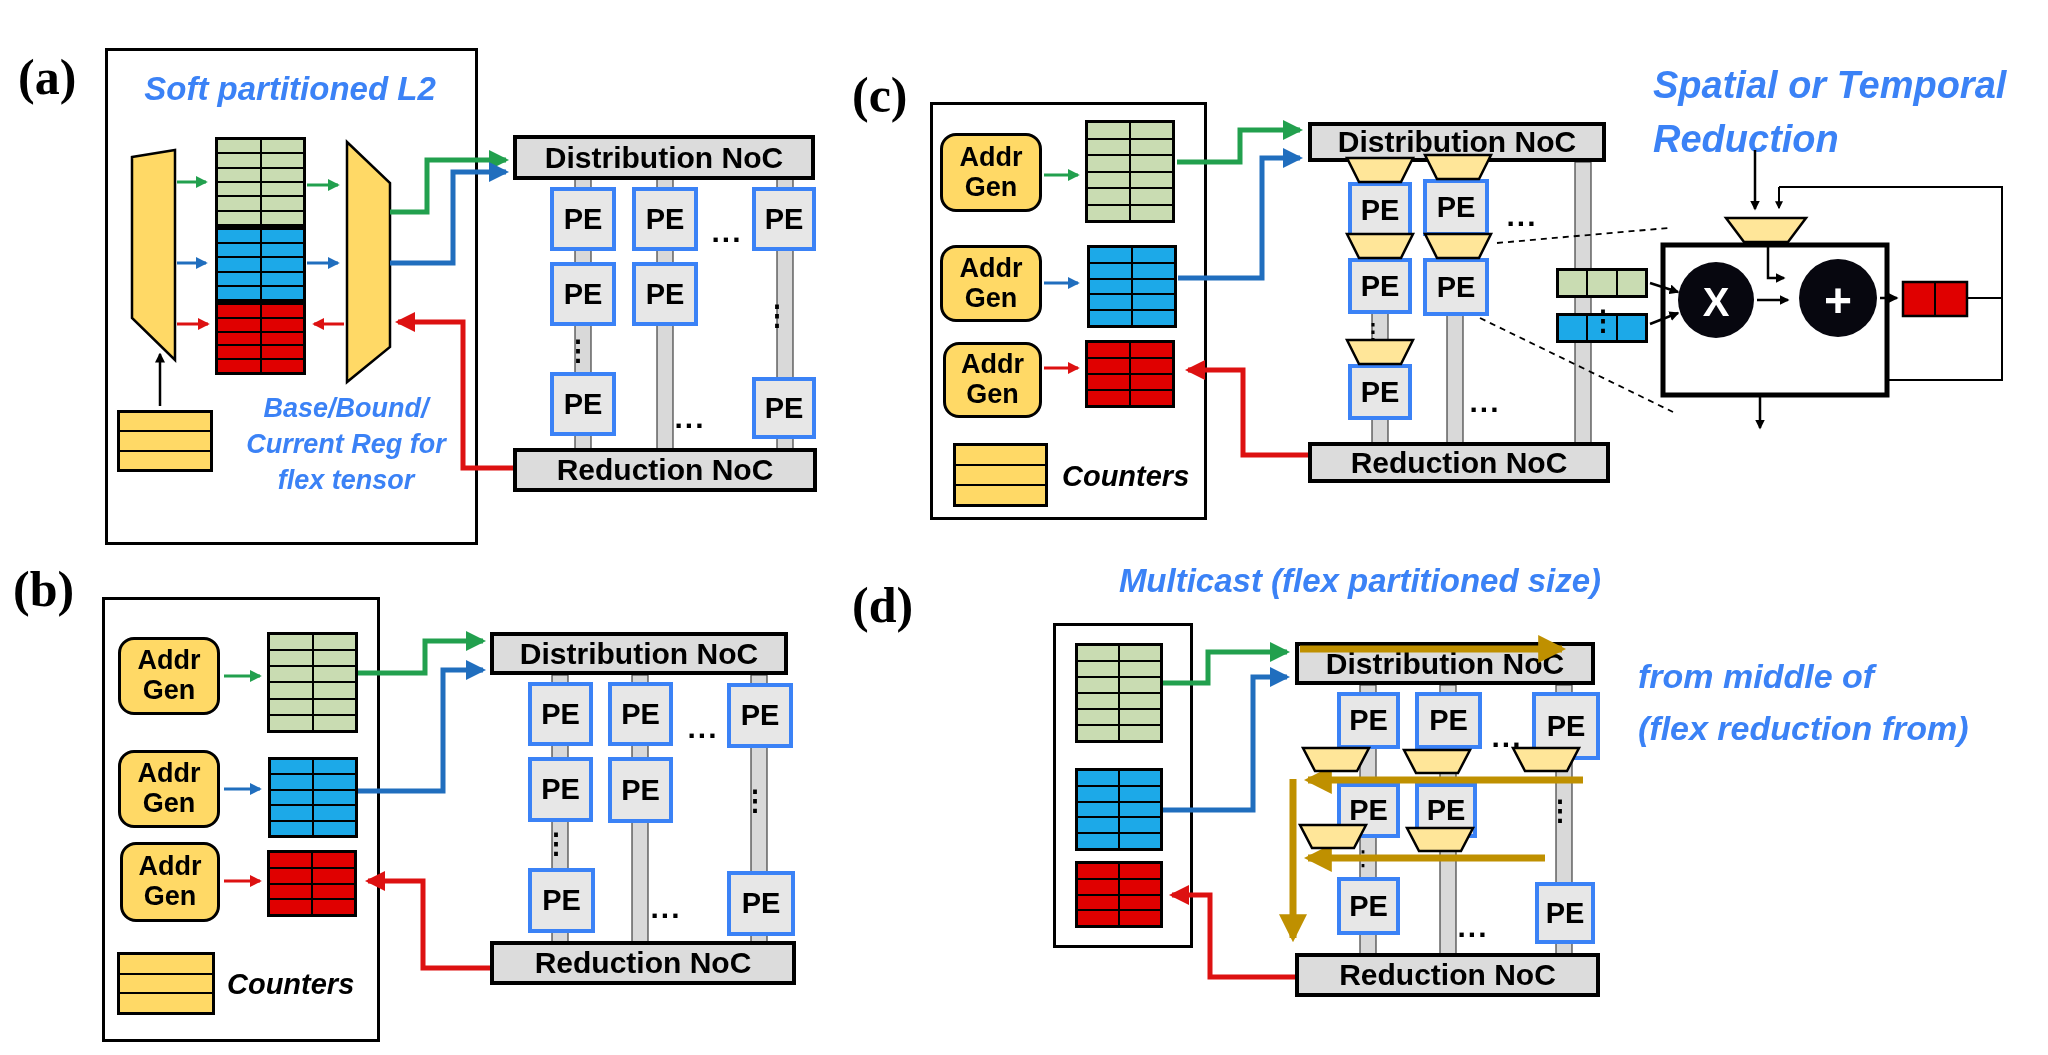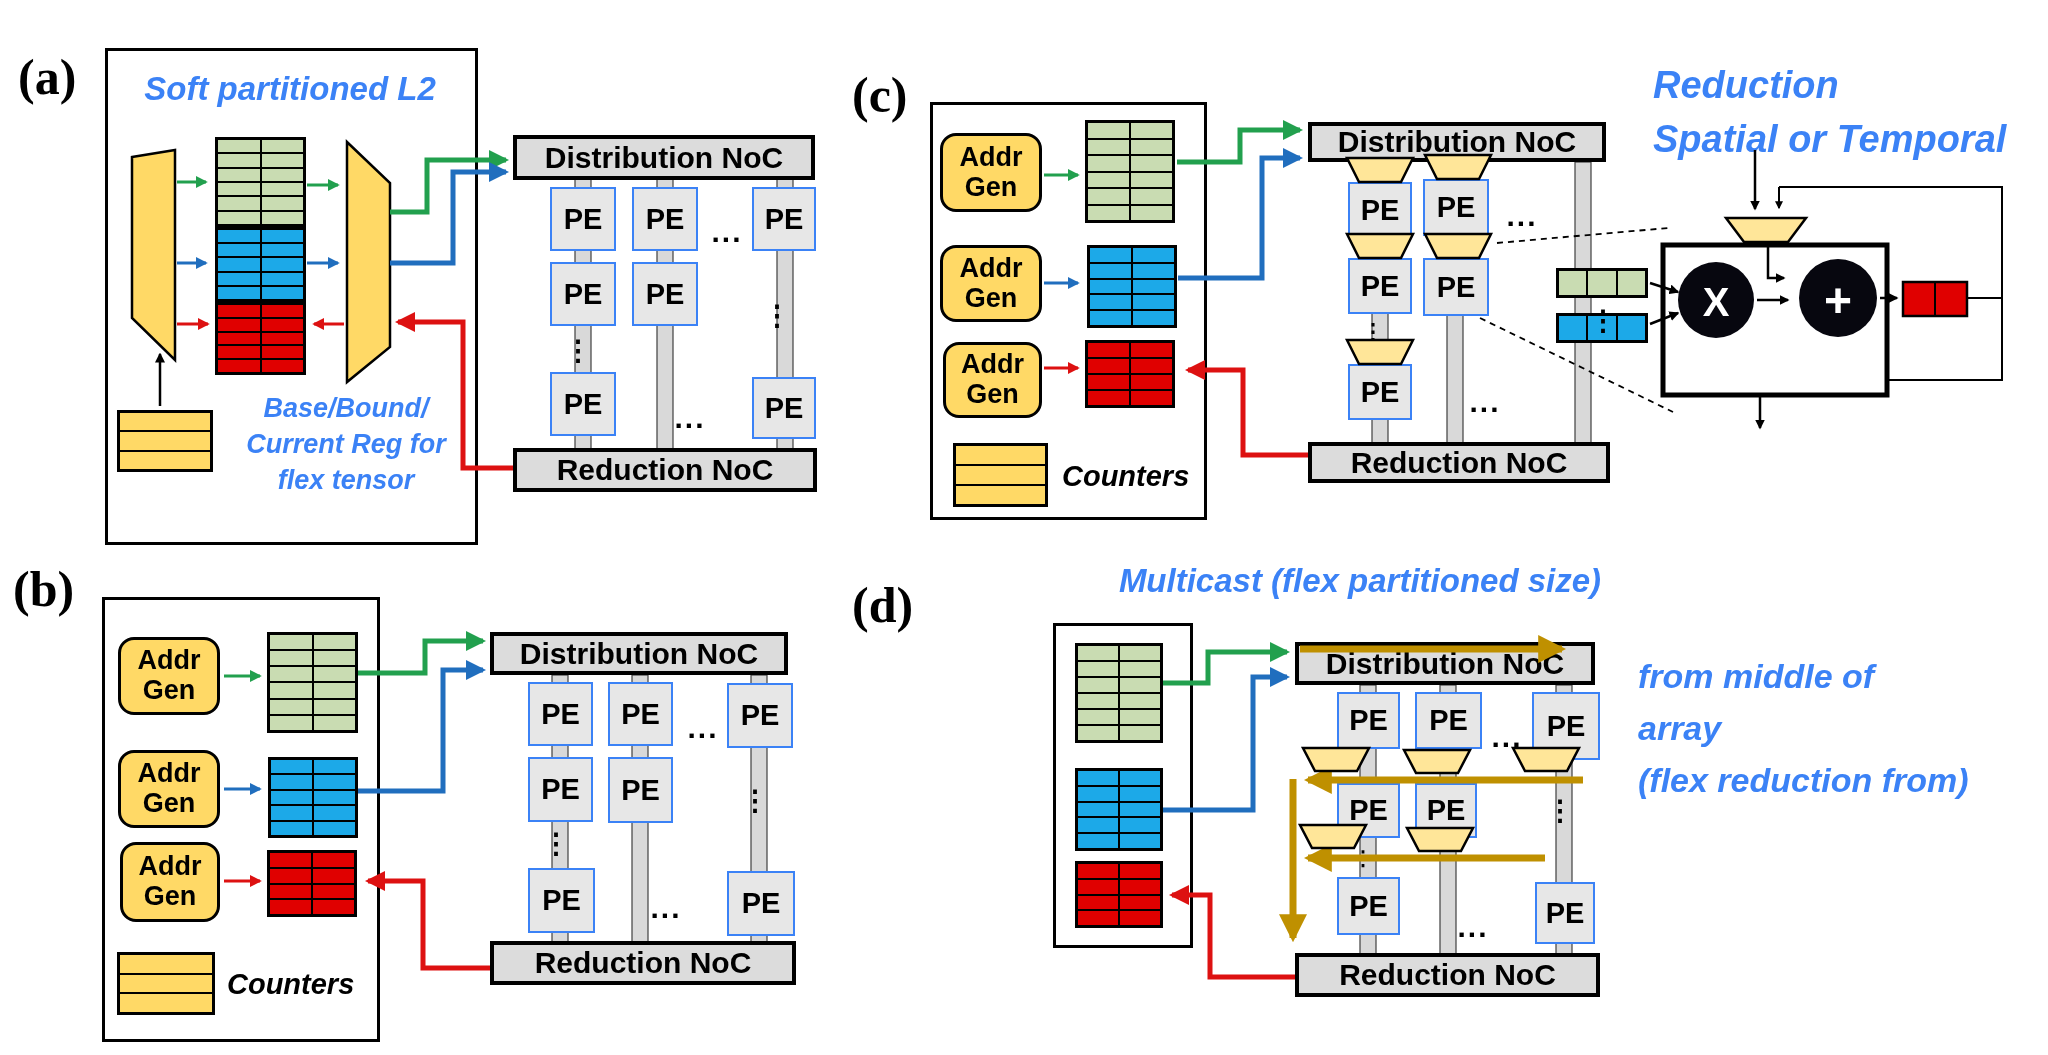--- a/index.html
+++ b/index.html
@@ -3,21 +3,21 @@
 <meta charset="utf-8">
 <style>
   html,body{margin:0;padding:0;background:#fff;}
   #canvas{position:relative;width:2048px;height:1055px;background:#fff;overflow:hidden;
           font-family:"Liberation Sans",sans-serif;}
   .abs{position:absolute;box-sizing:border-box;}
   .layer{position:absolute;left:0;top:0;width:2048px;height:1055px;}
   .outline{background:#fff;border:3px solid #000;}
   .noc{background:#DCDCDC;border:4px solid #000;display:flex;align-items:center;justify-content:center;
        font-weight:bold;font-size:30px;color:#000;}
-  .pe{background:#E7E7E7;border:2px solid #3b82f6;display:flex;align-items:center;justify-content:center;
+  .pe{background:#E7E7E7;border:4px solid #3b82f6;display:flex;align-items:center;justify-content:center;
       font-weight:bold;font-size:29px;color:#000;}
   .bank{border:2.5px solid #000;background:#fff;}
   .bank .cell{border:1.4px solid #000;}
   .bk-green .cell{background:#C9DCB2;}
   .bk-blue  .cell{background:#1CA9E8;}
   .bk-red   .cell{background:#E00000;}
   .bk-yellow .cell{background:#FFD966;}
   .addrgen{background:#FFD966;border:3px solid #000;border-radius:16px;display:flex;align-items:center;
            justify-content:center;text-align:center;font-weight:bold;font-size:27px;line-height:1.1;color:#000;}
   .plabel{font-family:"Liberation Serif",serif;font-weight:bold;font-size:50px;color:#000;}
@@ -59,27 +59,26 @@
   <div class="abs plabel" style="left:852px;top:66px;">(c)</div>
   <div class="abs plabel" style="left:852px;top:576px;">(d)</div>
 
   <div class="abs red-note centered" style="left:110px;top:68px;width:360px;height:42px;font-size:33px;">Soft partitioned L2</div>
   <div class="abs red-note" style="left:232px;top:390px;width:228px;font-size:27px;line-height:36px;text-align:center;">
     <div>Base/Bound/</div>
     <div>Current Reg for</div>
     <div>flex tensor</div>
   </div>
   <div class="abs red-note" style="left:1653px;top:58px;font-size:38px;line-height:54px;">
+    <div>Spatial or Temporal</div>
     <div>Reduction</div>
-    <div>Spatial or Temporal</div>
   </div>
   <div class="abs red-note centered" style="left:1100px;top:558px;width:520px;height:46px;font-size:33px;">Multicast (flex partitioned size)</div>
   <div class="abs red-note" style="left:1638px;top:650px;font-size:34px;line-height:52px;">
     <div>from middle of</div>
-    <div>array</div>
     <div>(flex reduction from)</div>
   </div>
 
   <div class="abs bank bk-green" style="left: 215px; top: 137px; width: 91px; height: 90px; display: grid; grid-template: repeat(6, 1fr) / repeat(2, 1fr);">
       <div class="cell"></div>
       <div class="cell"></div>
       <div class="cell"></div>
       <div class="cell"></div>
       <div class="cell"></div>
       <div class="cell"></div>

